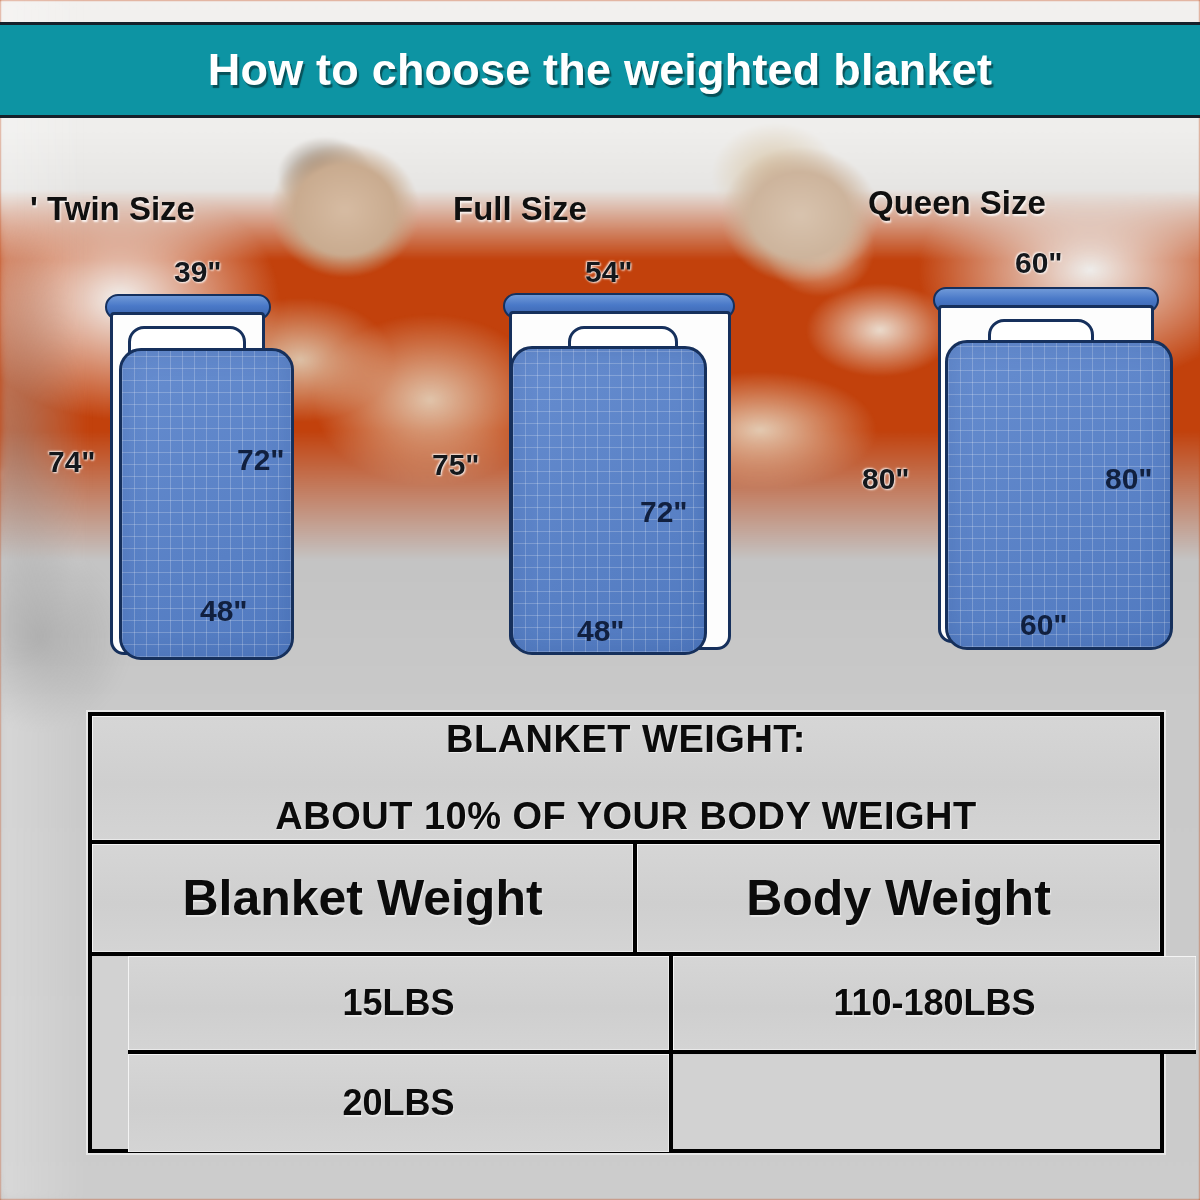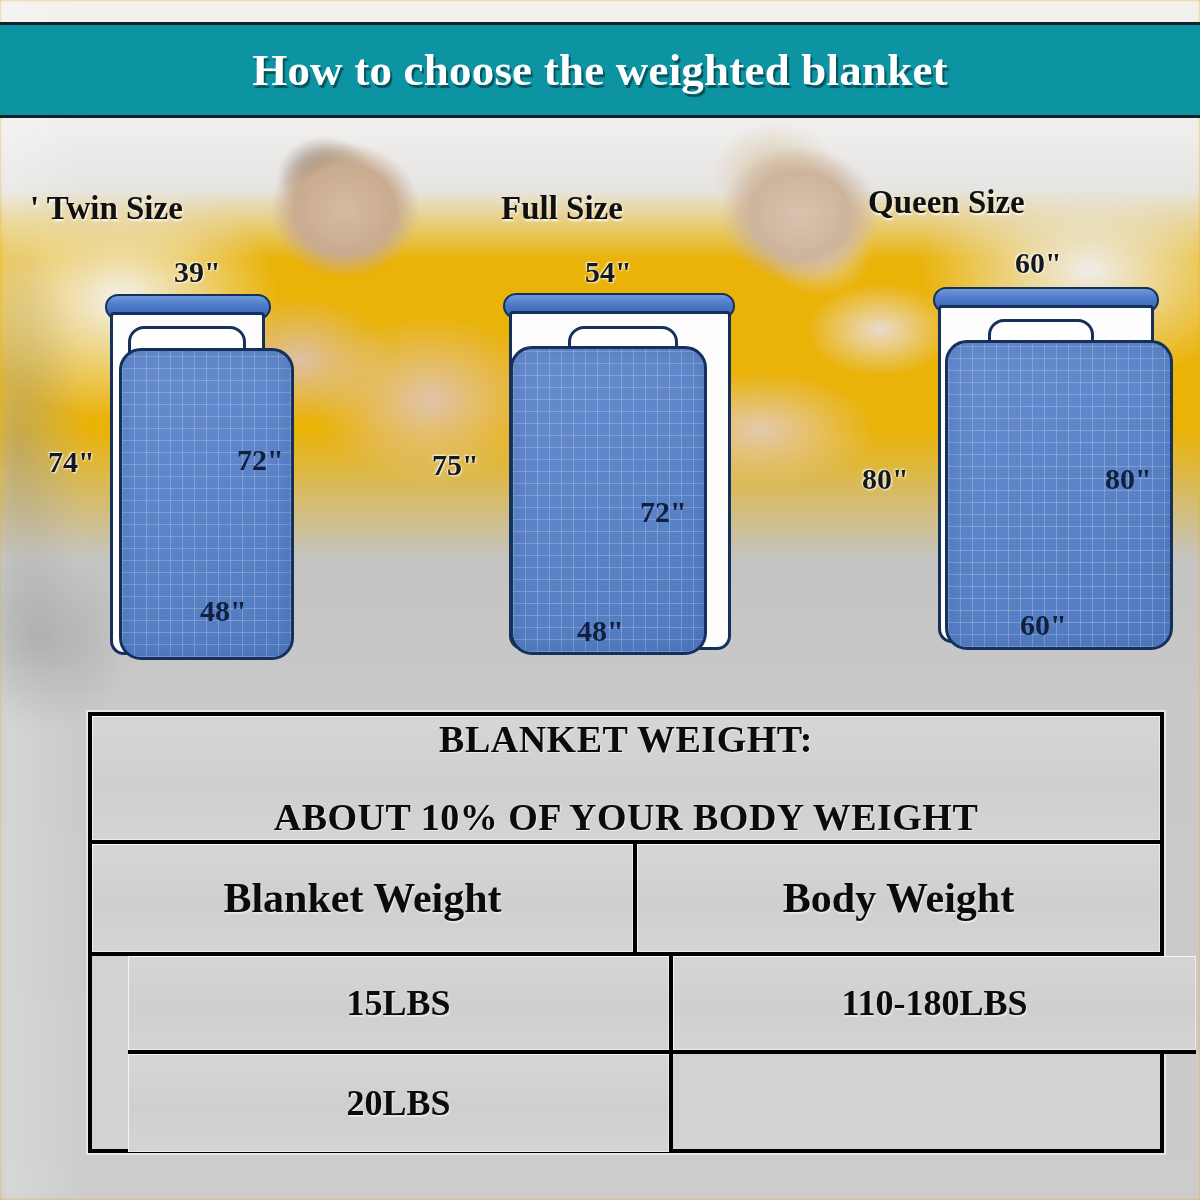--- a/index.html
+++ b/index.html
@@ -5,22 +5,22 @@
   html, body {
     margin: 0;
     padding: 0;
     background: #ffffff;
   }
   .page {
     position: relative;
     width: 1200px;
     height: 1200px;
     overflow: hidden;
-    font-family: Liberation Serif, serif;
-    background: #eab308;
+    font-family: Liberation Sans, sans-serif;
+    background: #c2410c;
   }
 
   
   .bg {
     position: absolute;
     inset: 0;
     background:
       
       radial-gradient(ellipse 110px 95px at 800px 215px, #d8c3ae 0%, #cdb49c 45%, rgba(205,180,156,0) 72%),
       radial-gradient(ellipse 85px 70px at 775px 175px, #d9c6a7 0%, rgba(217,198,167,0) 75%),
@@ -189,21 +189,21 @@
   }
   .t-line2 {
     font-size: 38px;
     font-weight: bold;
     color: #0b0b0b;
     letter-spacing: .5px;
     margin-top: 4px;
     text-shadow: 1px 1px 1px rgba(255,255,255,.6);
   }
   .t-colhead {
-    font-size: 42px;
+    font-size: 50px;
     font-weight: bold;
     color: #0b0b0b;
     text-shadow: 1px 2px 1px rgba(255,255,255,.5);
   }
   .t-val {
     font-size: 36px;
     font-weight: bold;
     color: #0b0b0b;
     text-shadow: 1px 2px 1px rgba(255,255,255,.5);
   }
@@ -236,21 +236,21 @@
     <div class="pillow" style="left:128px; top:136px; width:118px; height:40px;"></div>
 
     <div class="blanket" style="left:119px; top:158px; width:175px; height:312px;"></div>
 
     <div class="dim inner" style="left:237px; top:253px;">72"</div>
     <div class="dim inner" style="left:200px; top:404px;">48"</div>
   </div>
 
   <div class="bed-group" style="left:420px; top:190px; width:340px; height:490px;">
 
-    <div class="size-label" style="left:33px; top:0px;margin-left:48px;">Full Size</div>
+    <div class="size-label" style="left:33px; top:0px;">Full Size</div>
 
     <div class="dim outer" style="left:165px; top:65px;">54"</div>
 
     <div class="dim outer" style="left:12px; top:258px;">75"</div>
 
     <div class="headboard" style="left:83px; top:103px; width:232px; height:26px;"></div>
     <div class="mattress" style="left:89px; top:121px; width:222px; height:339px;"></div>
     <div class="pillow" style="left:148px; top:136px; width:110px; height:40px;"></div>
     <div class="blanket" style="left:90px; top:156px; width:197px; height:309px;"></div>
 

